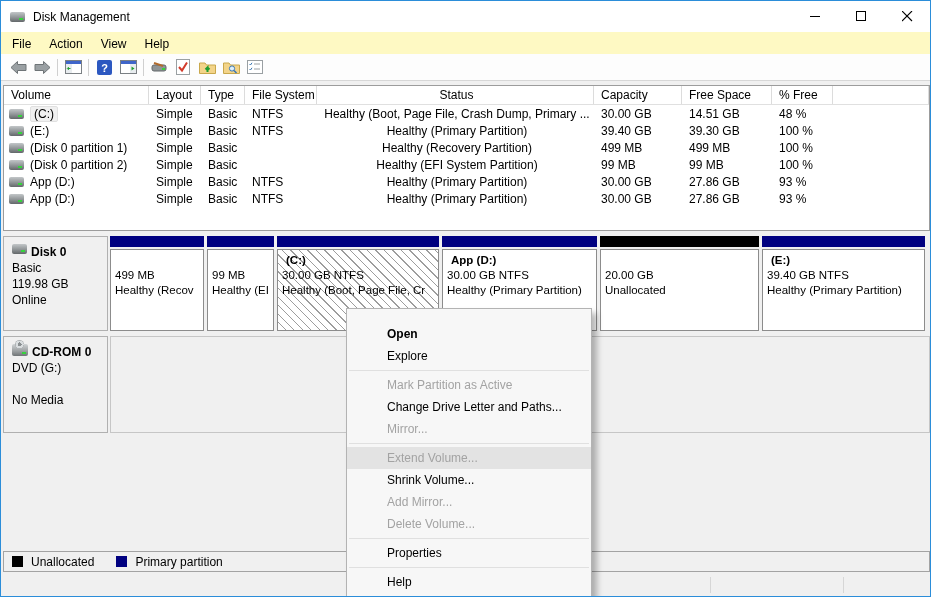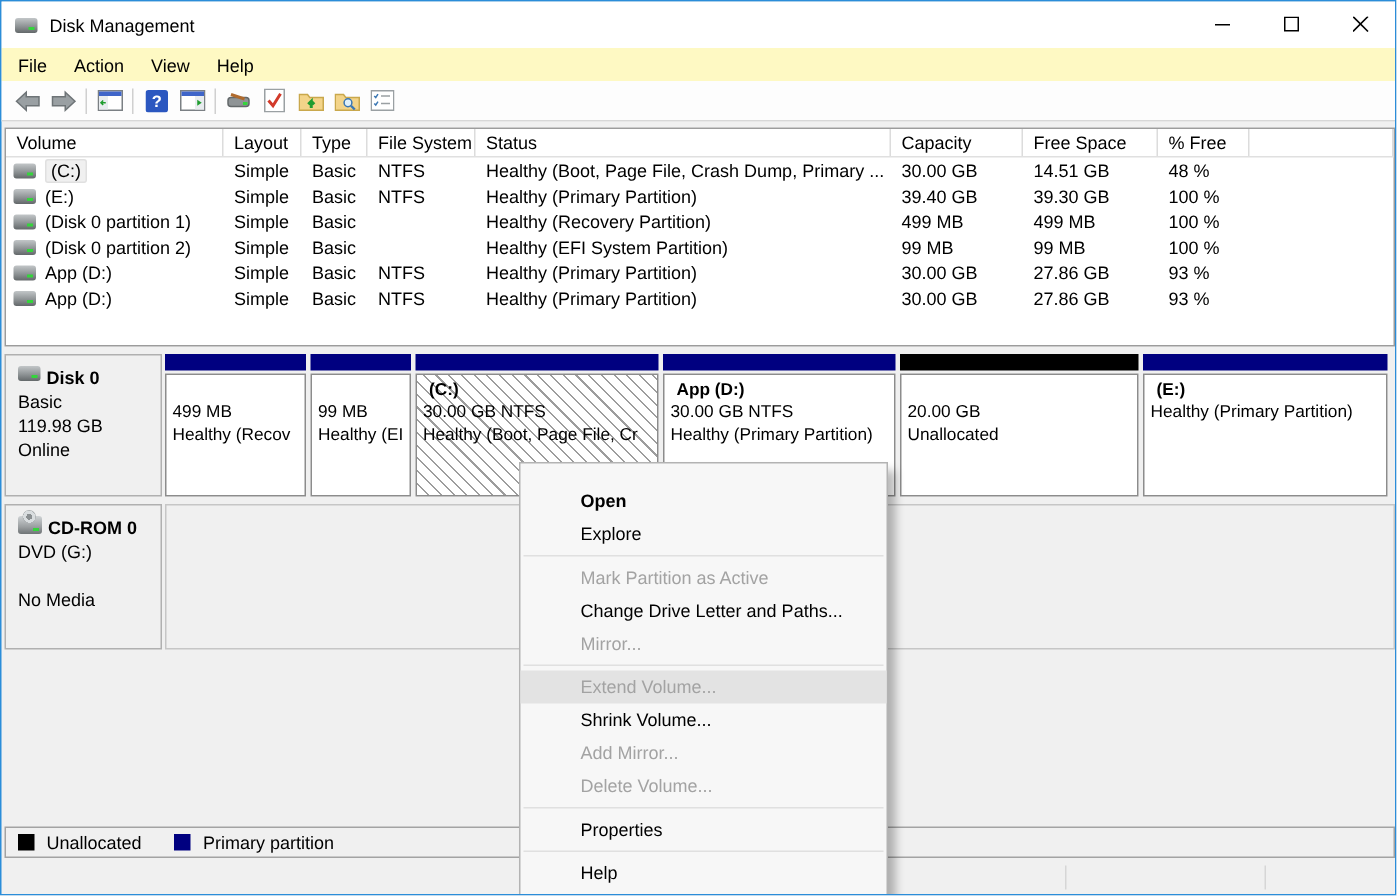--- a/index.html
+++ b/index.html
@@ -29,21 +29,21 @@
   .tsep { width:1px; height:17px; background:#d0d0d0; margin:0 3px; }
 
   
   .list-panel { position:absolute; top:84px; left:2px; width:927px; height:146px;
                 background:#fff; border:1px solid #9c9c9c; overflow:hidden; }
   .thead { display:flex; height:19px; border-bottom:1px solid #e0e0e0; background:#fff; }
   .hcell { border-right:1px solid #dcdcdc; padding:2px 4px 0 7px; white-space:nowrap; overflow:hidden; }
   .trow { display:flex; height:17px; align-items:center; }
   .cell { padding:0 4px 0 7px; white-space:nowrap; overflow:hidden; }
   .col-volume { width:145px; } .col-layout { width:52px; } .col-type { width:44px; }
-  .col-fs { width:72px; } .col-status { width:277px; } .col-cap { width:88px; }
+  .col-fs { width:72px; } .col-status { width:277px;text-align:center; } .col-cap { width:88px; }
   .col-free { width:90px; } .col-pct { width:61px; } .col-fill { flex:1; }
   .vol-cell { display:flex; align-items:center; gap:6px; padding-left:5px; }
   .focus-box { background:#f0f0f0; border:1px solid #e0e0e0; border-radius:2px; padding:0 3px; }
 
   .drive-ico { display:inline-block; width:15px; height:10px; border-radius:2px;
                background:linear-gradient(180deg,#c2c6c8 0%,#8f9496 55%,#63686a 100%);
                position:relative; flex:0 0 auto; }
   .drive-ico::after { content:""; position:absolute; right:2px; bottom:2px; width:4px; height:2px;
                background:#35d43c; }
   .cd-ico { display:inline-block; width:16px; height:12px; position:relative; flex:0 0 auto;
@@ -343,20 +343,21 @@
         <div class="pbody">
           <div class="l1"></div>
           <div>20.00 GB</div>
           <div>Unallocated</div>
         </div>
       </div>
       <div class="pblock" style="width:163px">
         <div class="pbar"></div>
         <div class="pbody">
           <div class="l1">(E:)</div>
+          <div>39.40 GB NTFS</div>
           <div>Healthy (Primary Partition)</div>
         </div>
       </div>
     </div>
   </div>
 
   <div class="disk-row cdrom-row">
     <div class="disk-label">
       <div class="dl-title">
           <span class="cd-ico"></span>

